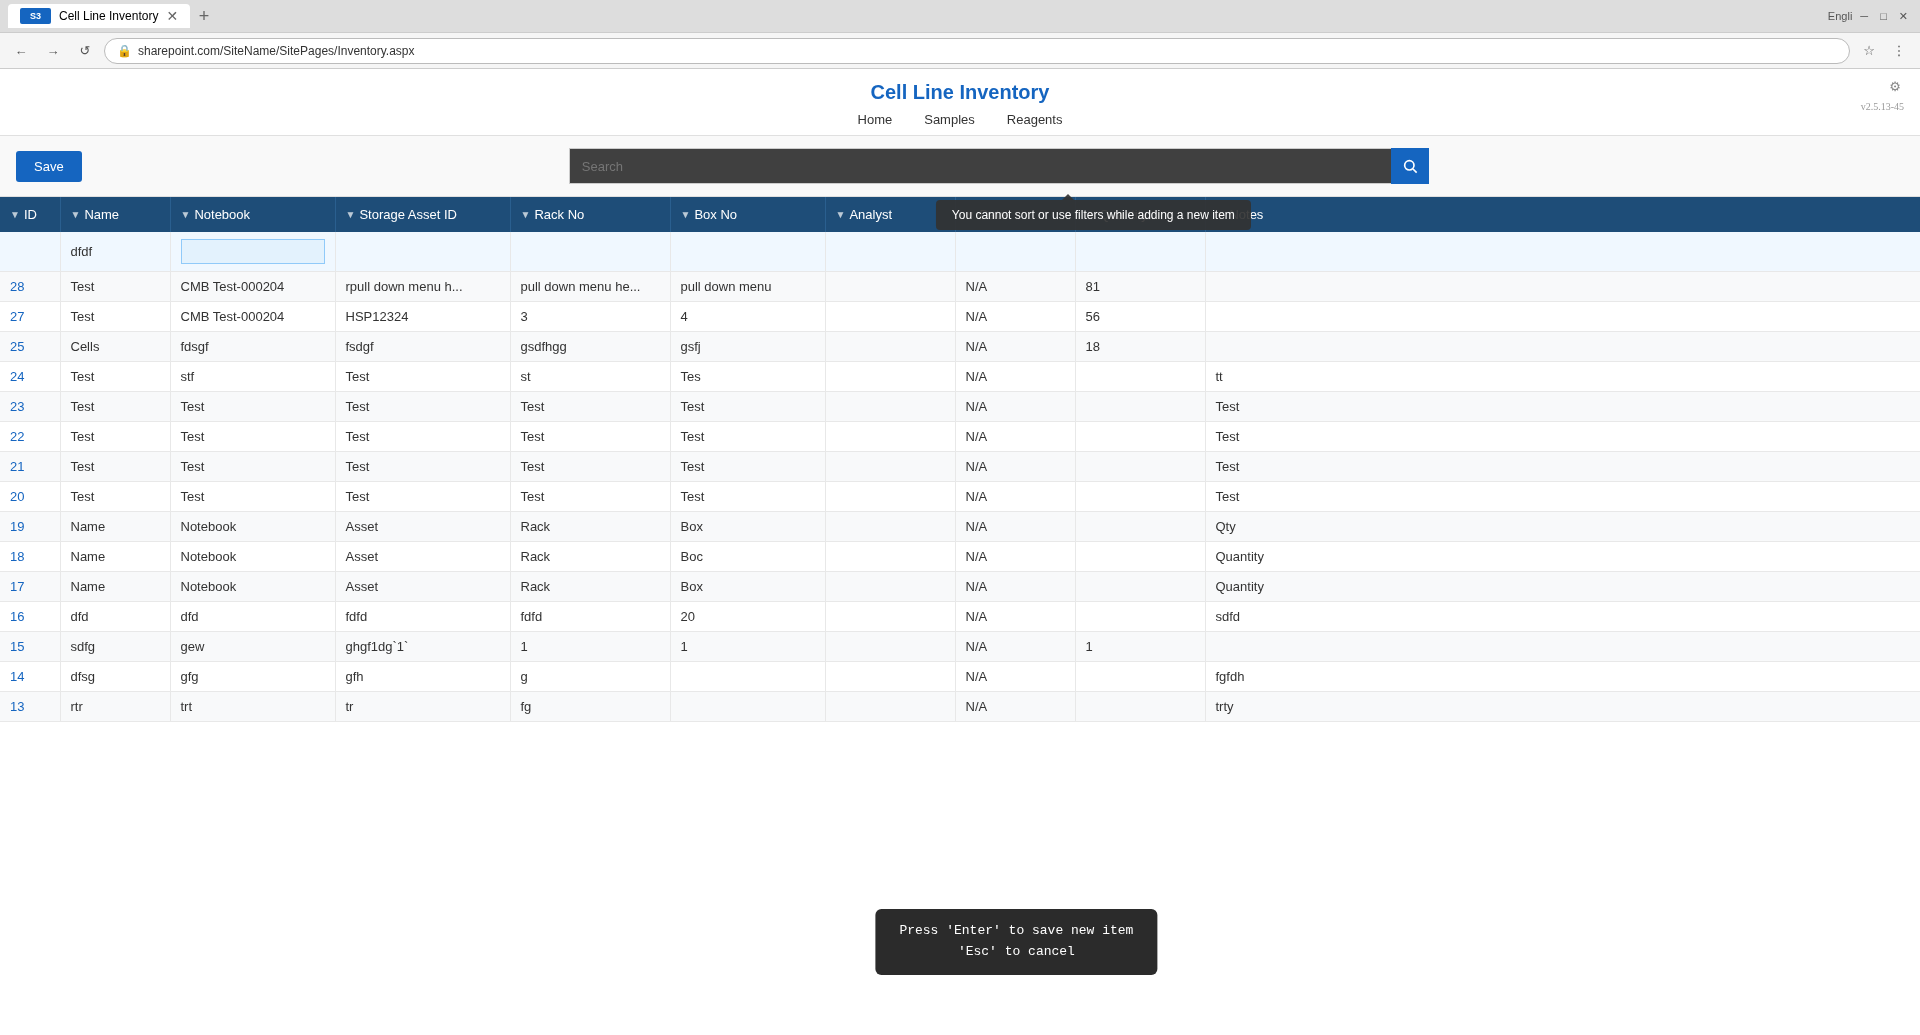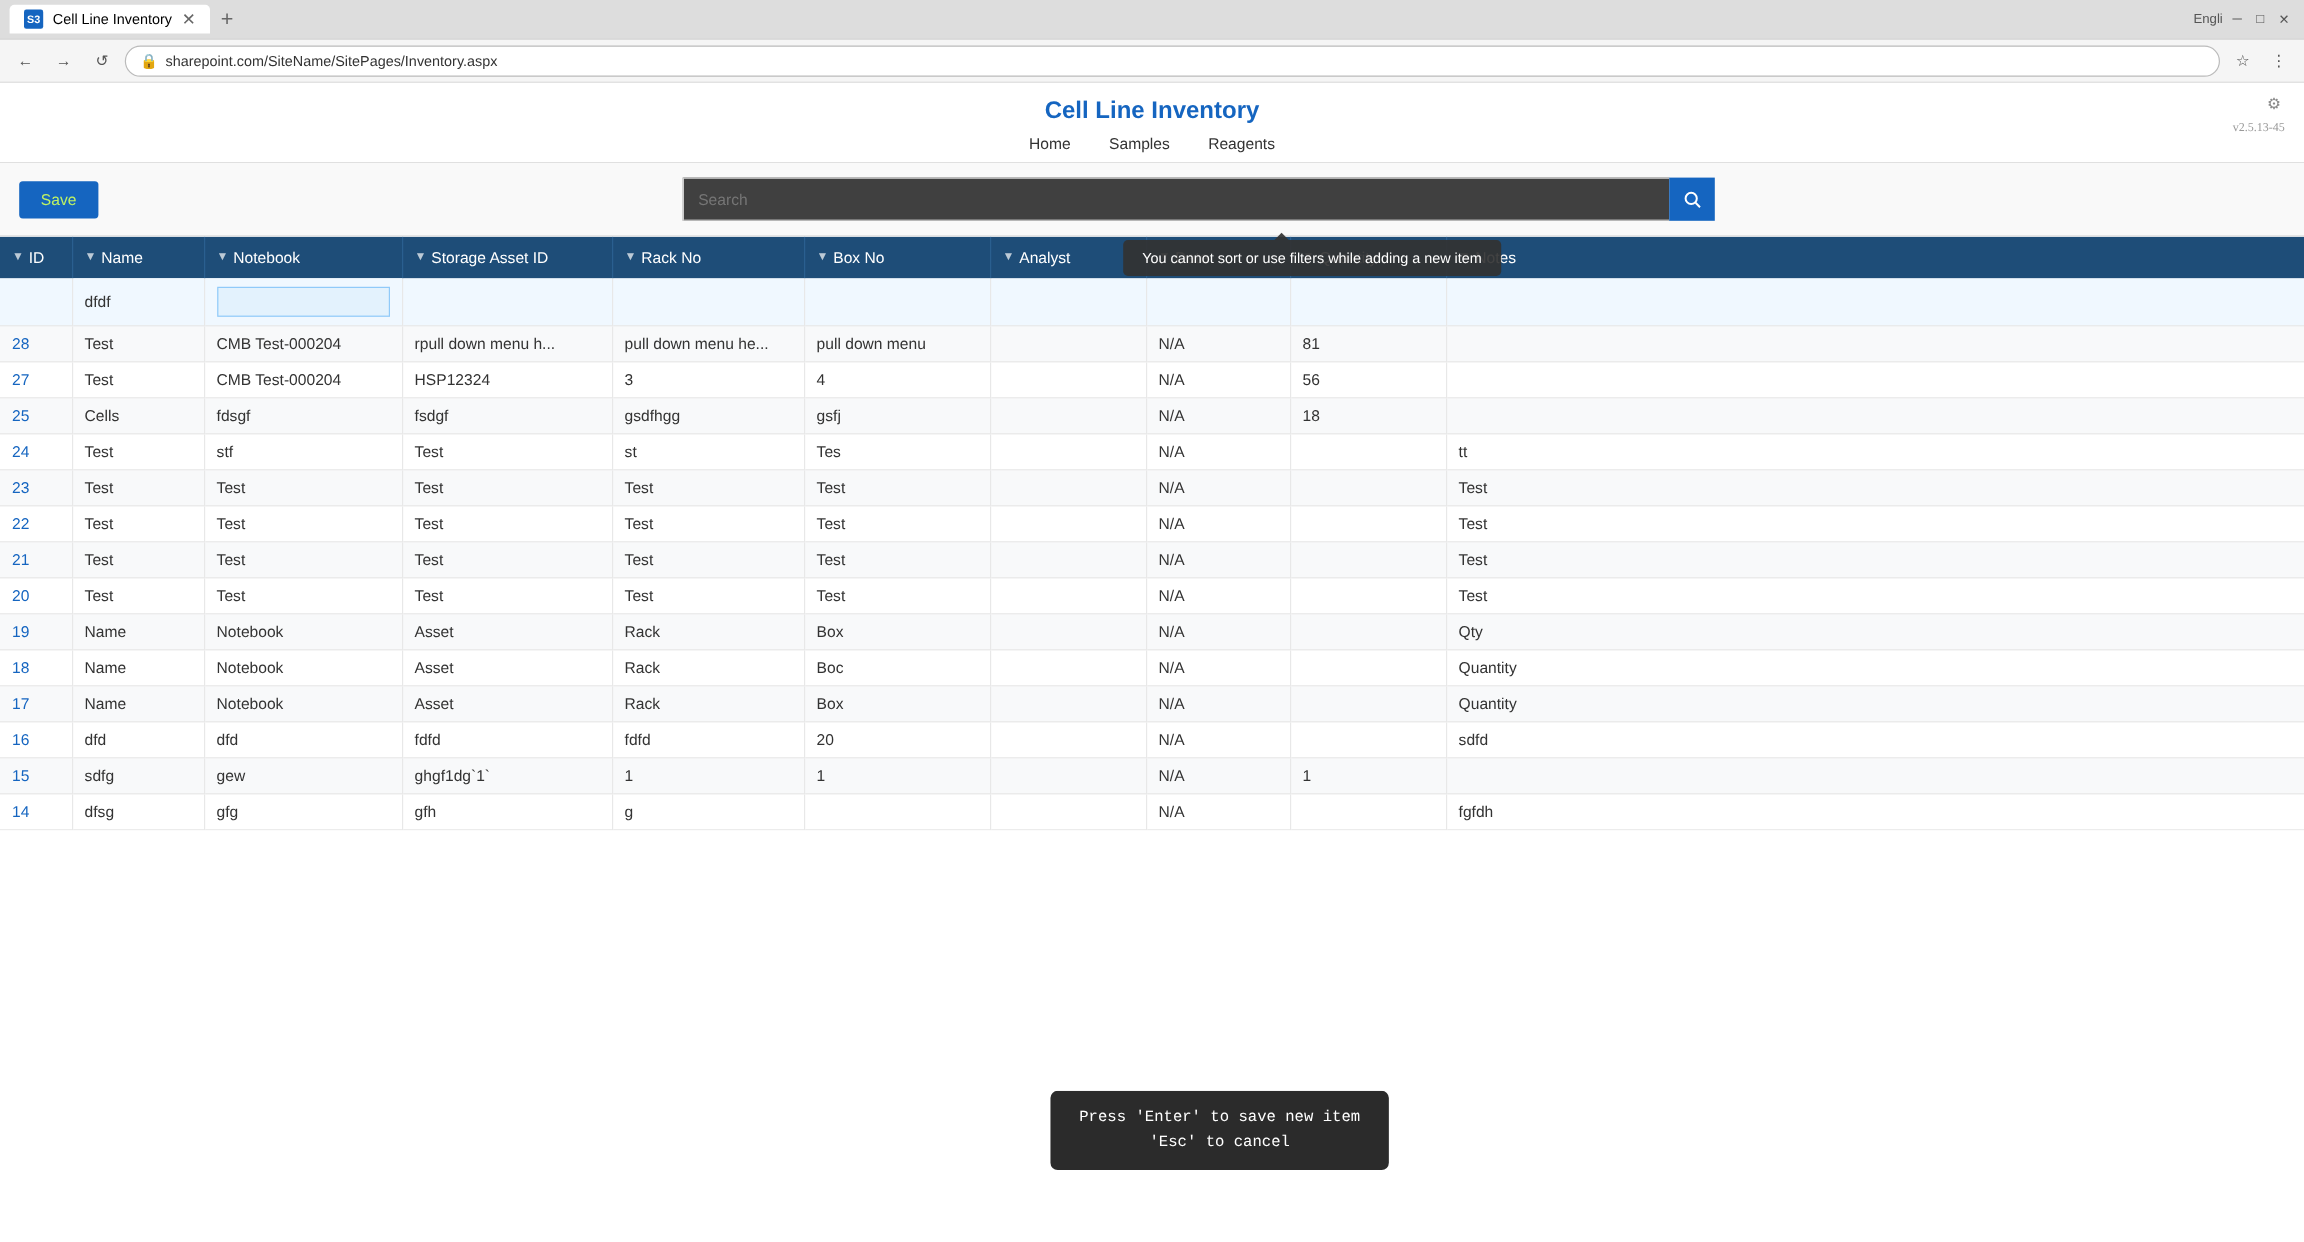--- a/index.html
+++ b/index.html
@@ -21,21 +21,21 @@
       display: flex;
       align-items: center;
       background: #fff;
       border-radius: 4px 4px 0 0;
       padding: 4px 12px;
       font-size: 12px;
       gap: 8px;
       min-width: 160px;
     }
     .browser-tab .tab-favicon {
-      width: 16px; height: 16px;
+      width: 31px; height: 16px;
       background: #1565c0;
       border-radius: 2px;
       display: flex; align-items: center; justify-content: center;
       color: white; font-size: 9px; font-weight: bold;
     }
     .browser-tab .tab-close {
       margin-left: auto; cursor: pointer; color: #666; font-size: 14px;
     }
     .browser-new-tab {
       width: 28px; height: 28px; display: flex; align-items: center; justify-content: center;
@@ -122,21 +122,21 @@
       display: flex;
       align-items: center;
       padding: 12px 16px;
       gap: 12px;
       background: #f9f9f9;
       border-bottom: 1px solid #e0e0e0;
       position: relative;
     }
     .save-btn {
       background: #1565c0;
-      color: #bef264;
+      color: #ffffff;
       border: none;
       padding: 8px 18px;
       border-radius: 3px;
       cursor: pointer;
       font-size: 13px;
       font-weight: 500;
     }
     .search-container {
       flex: 1;
       display: flex;
@@ -579,20 +579,32 @@
             <td>dfsg</td>
             <td>gfg</td>
             <td>gfh</td>
             <td>g</td>
             <td></td>
             <td></td>
             <td>N/A</td>
             <td></td>
             <td>fgfdh</td>
           </tr>
+          <tr>
+            <td class="id-cell">13</td>
+            <td>rtr</td>
+            <td>trt</td>
+            <td>tr</td>
+            <td>fg</td>
+            <td></td>
+            <td></td>
+            <td>N/A</td>
+            <td></td>
+            <td>trty</td>
+          </tr>
         </tbody>
     </table>
   </div>
 
   <div class="bottom-tooltip">
     <div>Press 'Enter' to save new item</div>
     <div>'Esc' to cancel</div>
   </div>
 
 </div>

